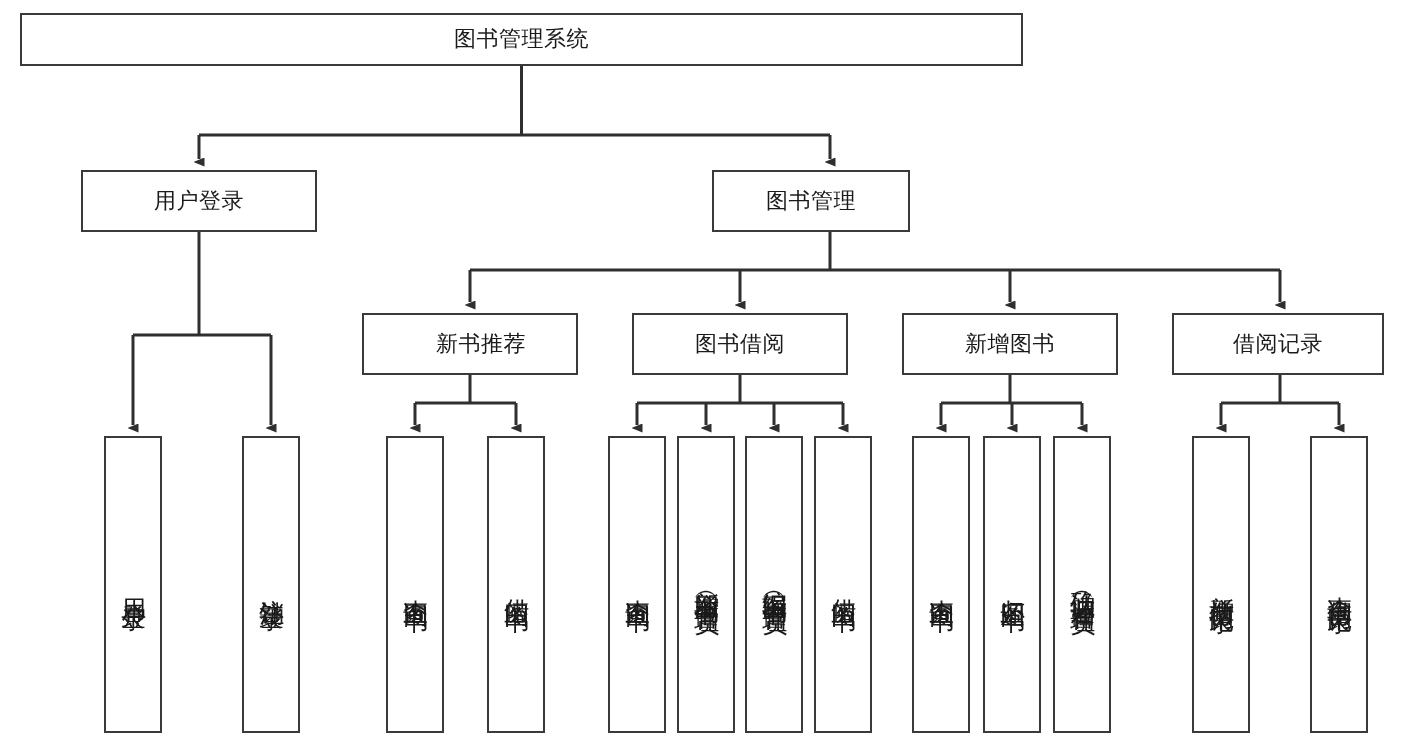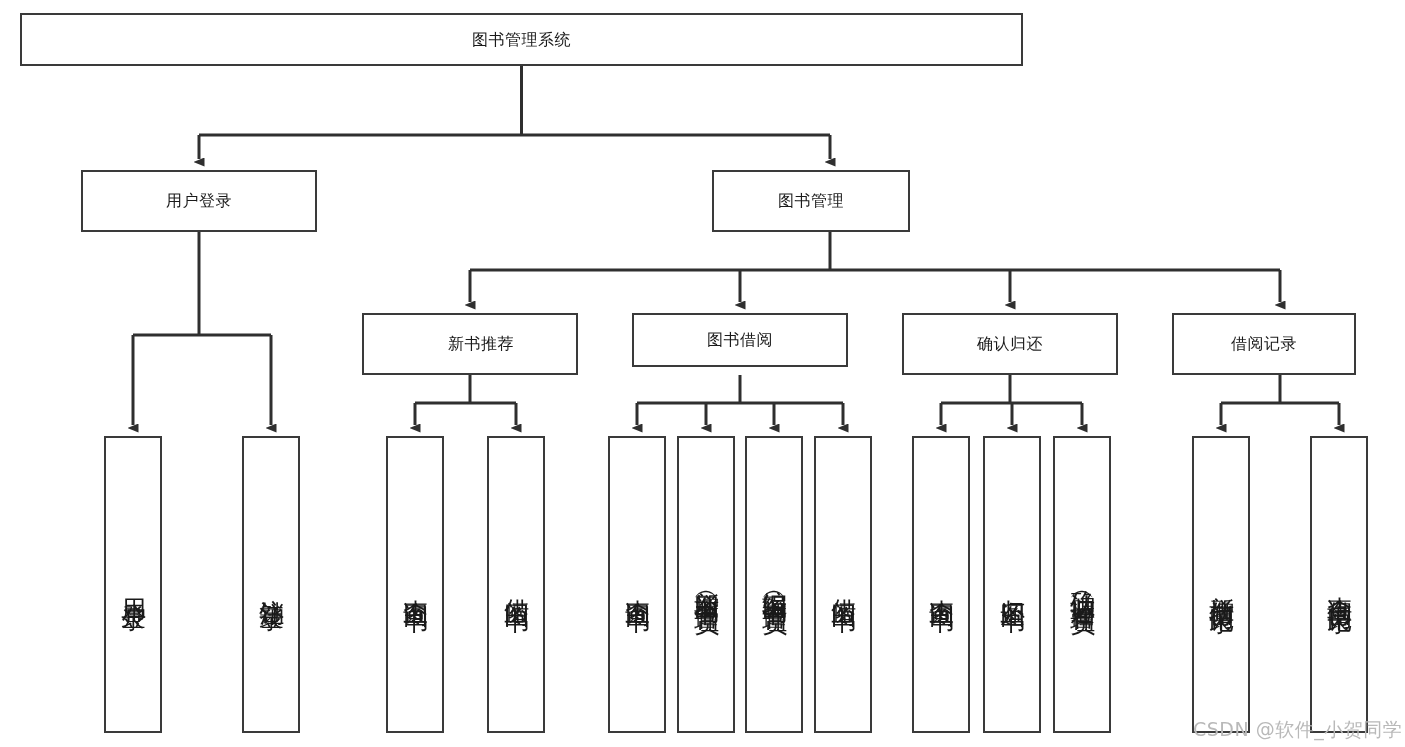--- a/index.html
+++ b/index.html
@@ -35,21 +35,21 @@
     align-items: center;
     justify-content: center;
     color: #1a1a1a;
   }
   .node .lbl {
     display: block;
     text-align: center;
     letter-spacing: 0.5px;
   }
   .node.horiz .lbl {
-    font-size: 16px;
+    font-size: 22px;
     line-height: 1.1;
     white-space: nowrap;
   }
   .node.leaf {
     align-items: center;
     justify-content: center;
     padding: 6px 2px;
   }
   .node.leaf .lbl {
     writing-mode: vertical-rl;
@@ -122,27 +122,27 @@
       </div>
       <div class="node horiz" style="left: 81px; top: 170px; width: 236px; height: 62px;">
         <span class="lbl">用户登录</span>
       </div>
       <div class="node horiz" style="left: 712px; top: 170px; width: 198px; height: 62px;">
         <span class="lbl">图书管理</span>
       </div>
       <div class="node horiz" style="left: 362px; top: 313px; width: 216px; height: 62px; padding-left: 22px;">
         <span class="lbl">新书推荐</span>
       </div>
-      <div class="node horiz" style="left: 632px; top: 313px; width: 216px; height: 54px;">
+      <div class="node horiz" style="left: 632px; top: 313px; width: 216px; height: 62px;">
         <span class="lbl">图书借阅</span>
       </div>
       <div class="node horiz" style="left: 902px; top: 313px; width: 216px; height: 62px;">
-        <span class="lbl">确认归还</span>
+        <span class="lbl">新增图书</span>
       </div>
-      <div class="node horiz" style="left: 1172px; top: 313px; width: 184px; height: 62px;">
+      <div class="node horiz" style="left: 1172px; top: 313px; width: 212px; height: 62px;">
         <span class="lbl">借阅记录</span>
       </div>
       <div class="node leaf" style="left: 104px; top: 436px; width: 58px; height: 297px;">
         <span class="lbl">用户登录</span>
       </div>
       <div class="node leaf" style="left: 242px; top: 436px; width: 58px; height: 297px;">
         <span class="lbl">注销登录</span>
       </div>
       <div class="node leaf" style="left: 386px; top: 436px; width: 58px; height: 297px;">
         <span class="lbl">查询图书</span>
@@ -172,15 +172,14 @@
         <span class="lbl">确认归还（管理员）</span>
       </div>
       <div class="node leaf" style="left: 1192px; top: 436px; width: 58px; height: 297px;">
         <span class="lbl">新增借阅记录</span>
       </div>
       <div class="node leaf" style="left: 1310px; top: 436px; width: 58px; height: 297px;">
         <span class="lbl">查询借阅记录</span>
       </div>
     </div>
 
-  <div class="watermark" style="left: 1193px; top: 717px;">CSDN @软件_小贺同学</div>
 
 </div>
 
 </body></html>

